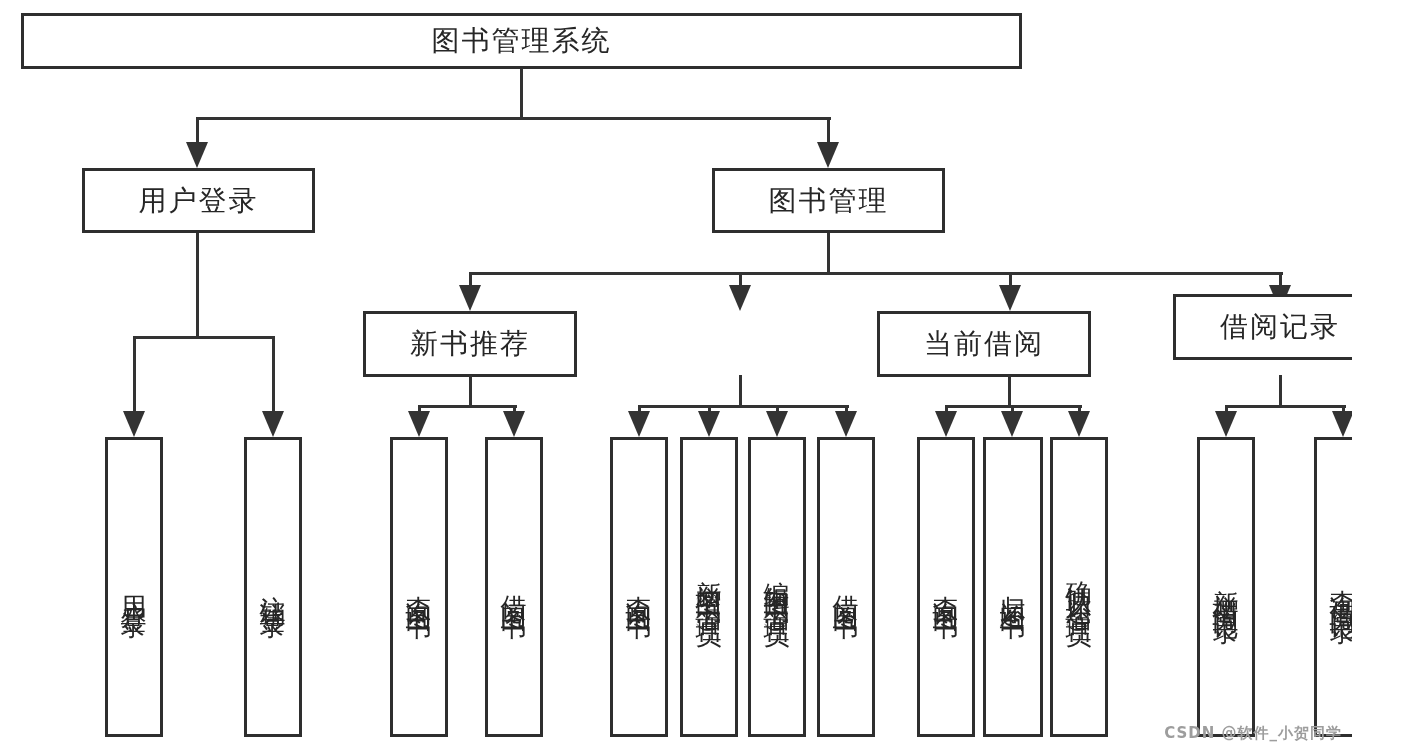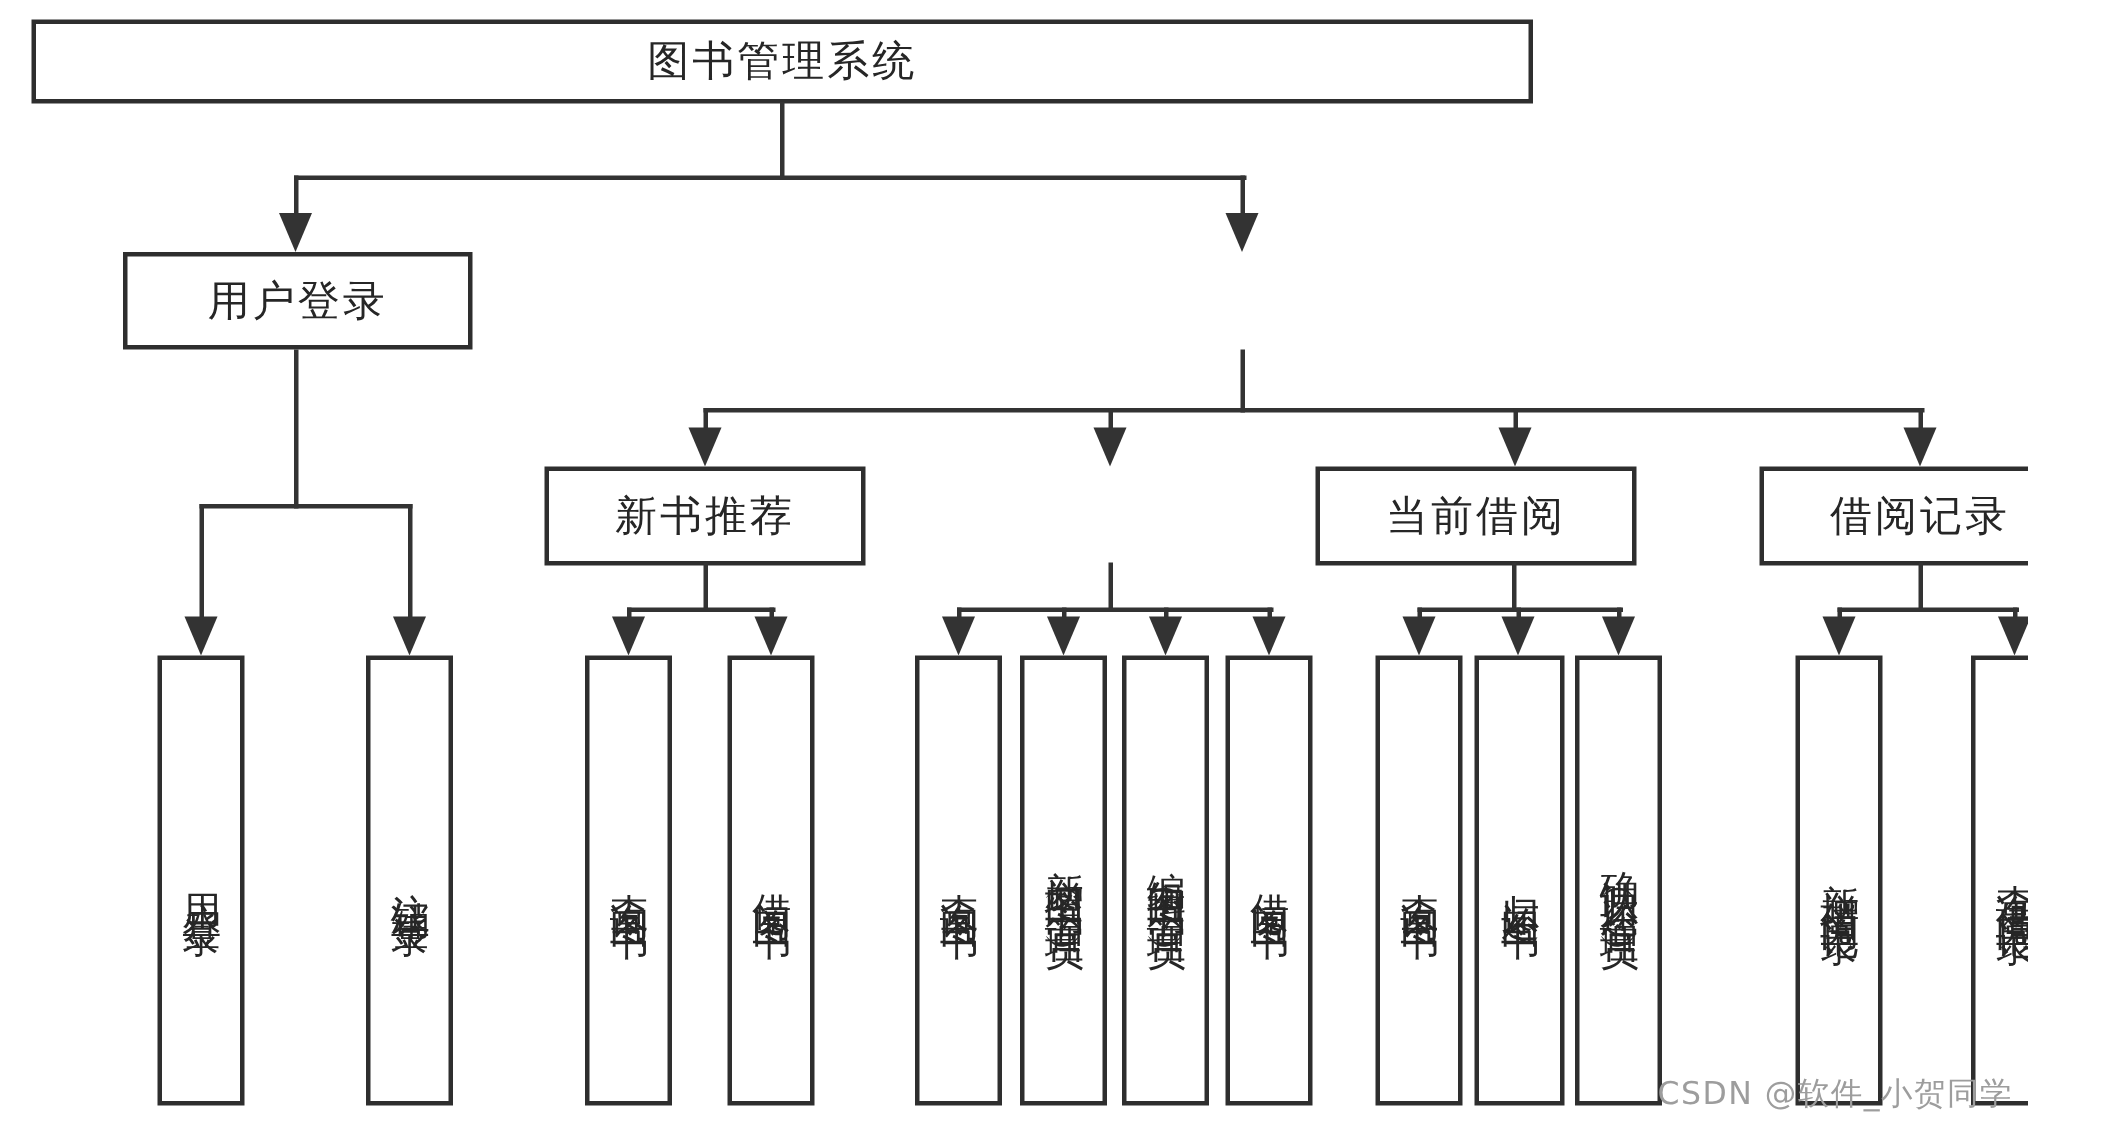--- a/index.html
+++ b/index.html
@@ -52,44 +52,48 @@
     width: 0;
     height: 0;
     border-left: 11px solid transparent;
     border-right: 11px solid transparent;
     border-top: 26px solid #333333;
   }
   .watermark {
     position: absolute;
     right: 10px;
     bottom: 4px;
-    font-size: 21px;
+    font-size: 15px;
     color: #9d9d9d;
     letter-spacing: 1px;
     white-space: nowrap;
+    font-weight: bold;
   }
 </style>
 </head>
 <body>
 
 <div id="canvas">
 
   <div class="box hbox" style="left:21px; top:13px; width:1001px; height:56px;">
     <span>图书管理系统</span>
   </div>
 
   <div class="vline" style="left:520px; top:68px; height:52px;"></div>
   <div class="hline" style="left:196px; top:117px; width:635px;"></div>
   <div class="vline" style="left:196px; top:117px; height:30px;"></div>
   <div class="arrowhead" style="left:186px; top:142px;"></div>
   <div class="vline" style="left:827px; top:117px; height:30px;"></div>
   <div class="arrowhead" style="left:817px; top:142px;"></div>
 
   <div class="box hbox" style="left:82px; top:168px; width:233px; height:65px;">
     <span>用户登录</span>
+  </div>
+  <div class="box hbox" style="left:712px; top:168px; width:233px; height:65px;">
+    <span>图书管理</span>
   </div>
 
   <div class="vline" style="left:196px; top:233px; height:106px;"></div>
   <div class="hline" style="left:133px; top:336px; width:142px;"></div>
   <div class="vline" style="left:133px; top:336px; height:78px;"></div>
   <div class="arrowhead" style="left:123px; top:411px;"></div>
   <div class="vline" style="left:272px; top:336px; height:78px;"></div>
   <div class="arrowhead" style="left:262px; top:411px;"></div>
 
   <div class="vline" style="left:827px; top:233px; height:42px;"></div>
@@ -102,21 +106,21 @@
   <div class="arrowhead" style="left:999px; top:285px;"></div>
   <div class="vline" style="left:1279px; top:272px; height:16px;"></div>
   <div class="arrowhead" style="left:1269px; top:285px;"></div>
 
   <div class="box hbox" style="left:363px; top:311px; width:214px; height:66px;">
     <span>新书推荐</span>
   </div>
   <div class="box hbox" style="left:877px; top:311px; width:214px; height:66px;">
     <span>当前借阅</span>
   </div>
-  <div class="box hbox" style="left:1173px; top:311px; width:214px; height:66px;">
+  <div class="box hbox" style="left:1173px; top:294px; width:214px; height:66px;">
     <span>借阅记录</span>
   </div>
 
   <div class="vline" style="left:469px; top:375px; height:33px;"></div>
   <div class="hline" style="left:418px; top:405px; width:99px;"></div>
   <div class="vline" style="left:418px; top:405px; height:9px;"></div>
   <div class="arrowhead" style="left:408px; top:411px;"></div>
   <div class="vline" style="left:513px; top:405px; height:9px;"></div>
   <div class="arrowhead" style="left:503px; top:411px;"></div>
 

